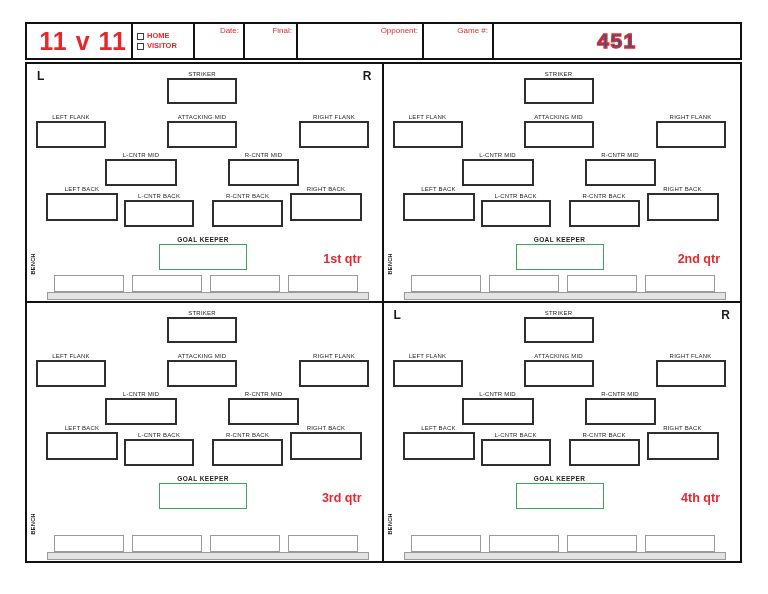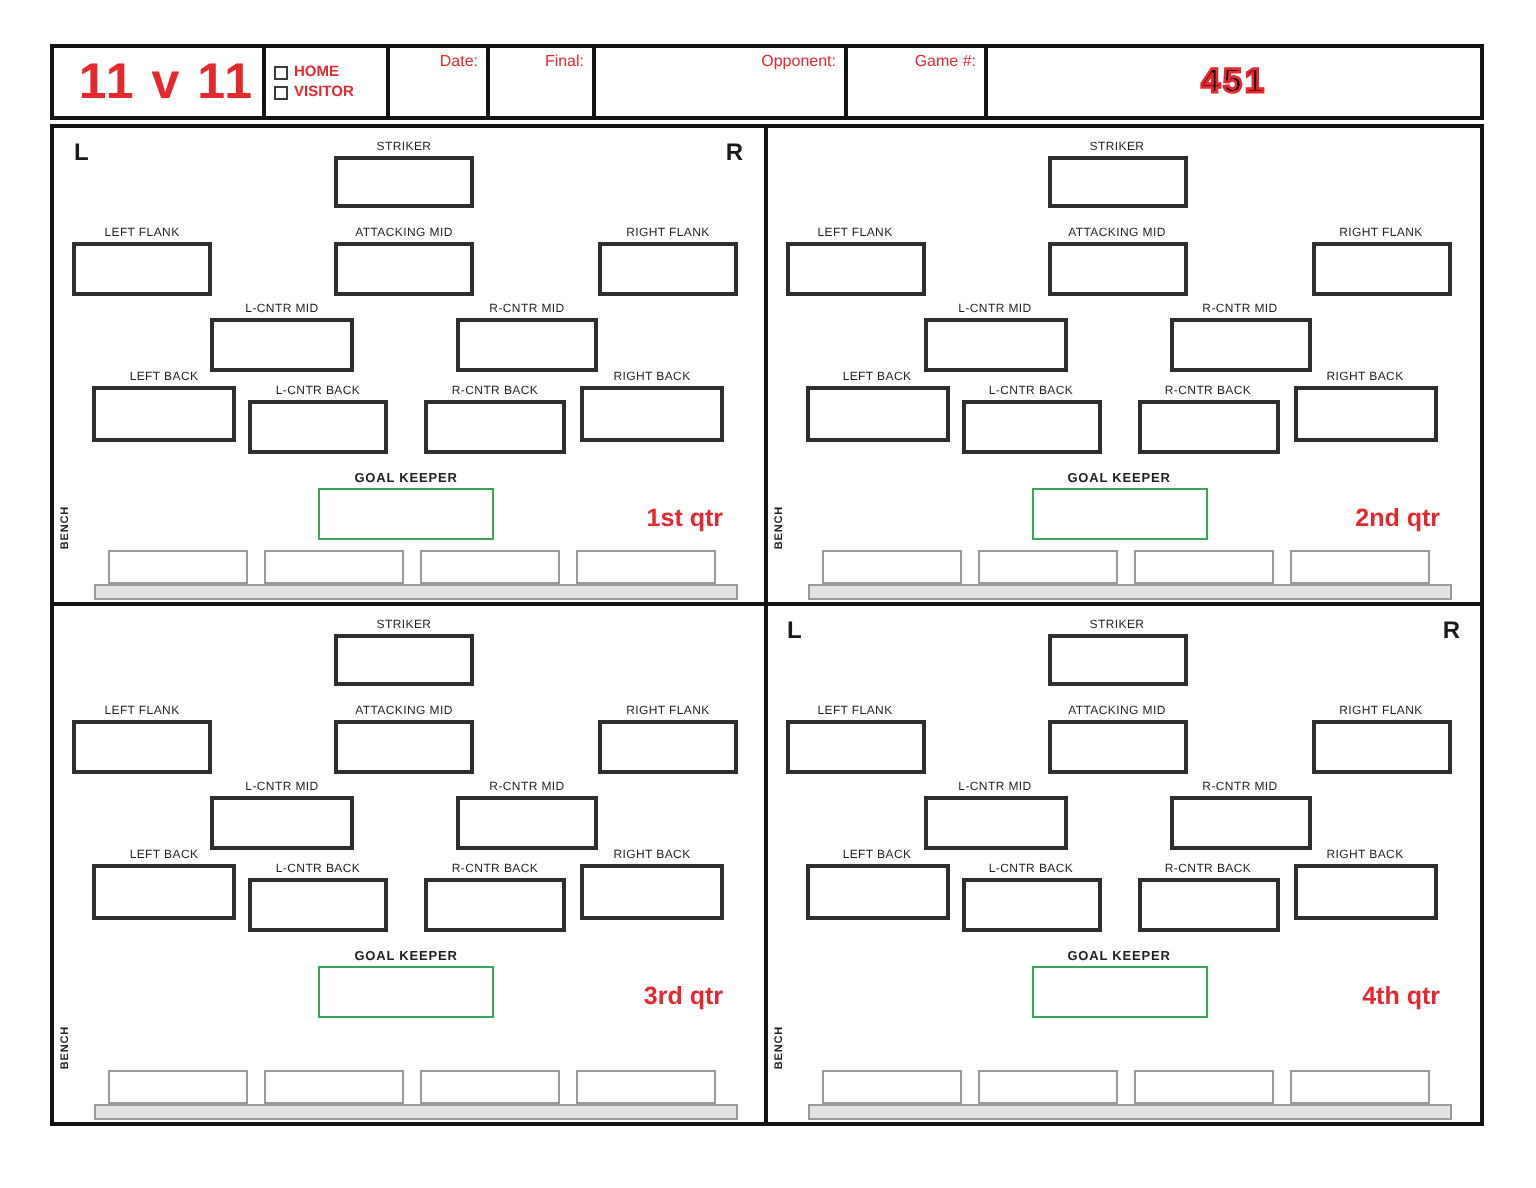--- a/index.html
+++ b/index.html
@@ -17,21 +17,21 @@
   .hcell.redlbl .flabel { color:var(--red);text-align:right; }
   .title-cell { width:104px; display:flex; align-items:center; justify-content:flex-end; }
   .title-text { color:var(--red); font-weight:bold; font-size:25px; letter-spacing:1px; white-space:nowrap; }
   .hv-cell { width:62px; display:flex; flex-direction:column; justify-content:center; gap:2px; }
   .hv-row { display:flex; align-items:center; }
   .cbox { width:7px; height:7px; border:1.5px solid #3c3c3c; margin-right:3px; flex-shrink:0; background:#fff; }
   .hv-row span { color:var(--red); font-size:7.5px; font-weight:bold; line-height:8px; }
   .date-cell { width:50px; } .time-cell { width:53px; } .game-cell { width:70px; }
   .opp-cell { width:126px; } .half-cell { width:93px; } .final-cell { width:96px; }
   .num-cell { flex:1; display:flex; align-items:center; justify-content:center; }
-  .page-num { font-size:17px; font-weight:bold; letter-spacing:1.5px; color:#000000;
+  .page-num { font-size:21px; font-weight:bold; letter-spacing:1.5px; color:#0369a1;
               -webkit-text-stroke:1.4px var(--red); text-shadow:0 0 0 rgba(0,0,0,0); }
 
   
   .grid { position:absolute; left:25px; top:62px; width:717px; height:501px;
           border:2.5px solid #121212; display:grid;
           grid-template-columns:1fr 1fr; grid-template-rows:239px 1fr; background:#fff; }
   .quad { position:relative; background:#fff; }
   .quad:nth-child(1) { border-right:2.5px solid #121212; border-bottom:2.5px solid #121212; }
   .quad:nth-child(2) { border-bottom:2.5px solid #121212; }
   .quad:nth-child(3) { border-right:2.5px solid #121212; }

